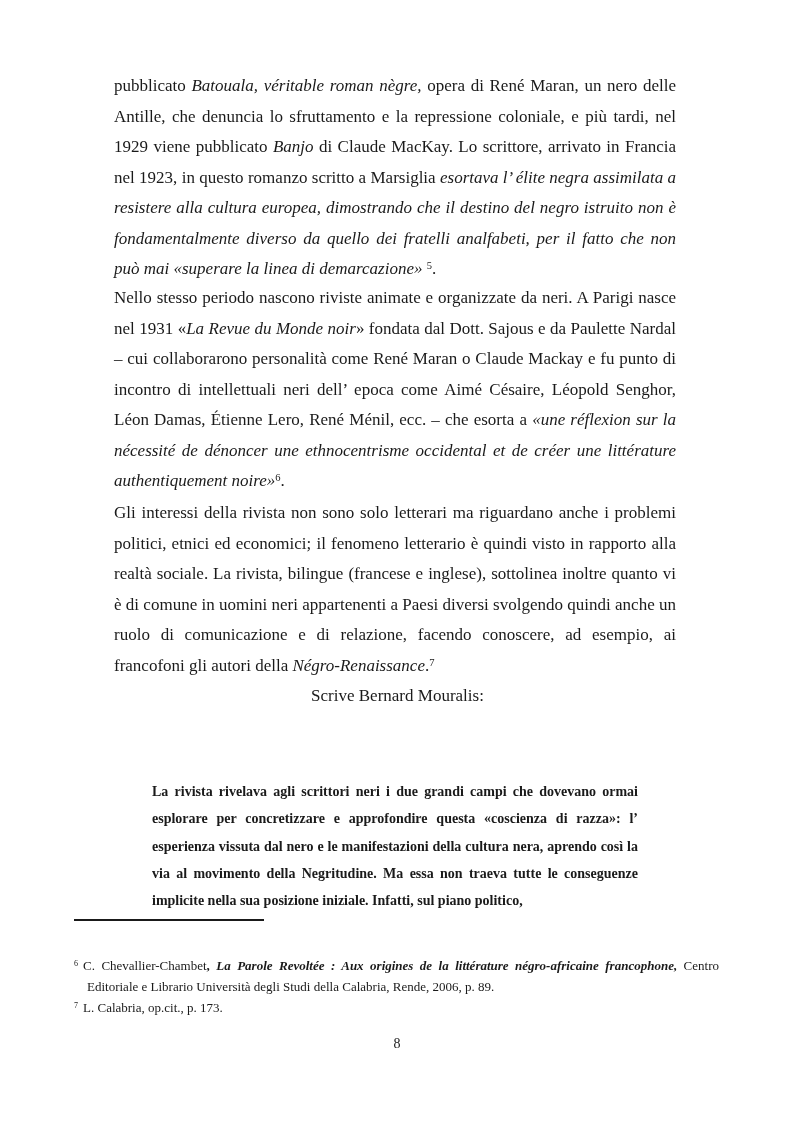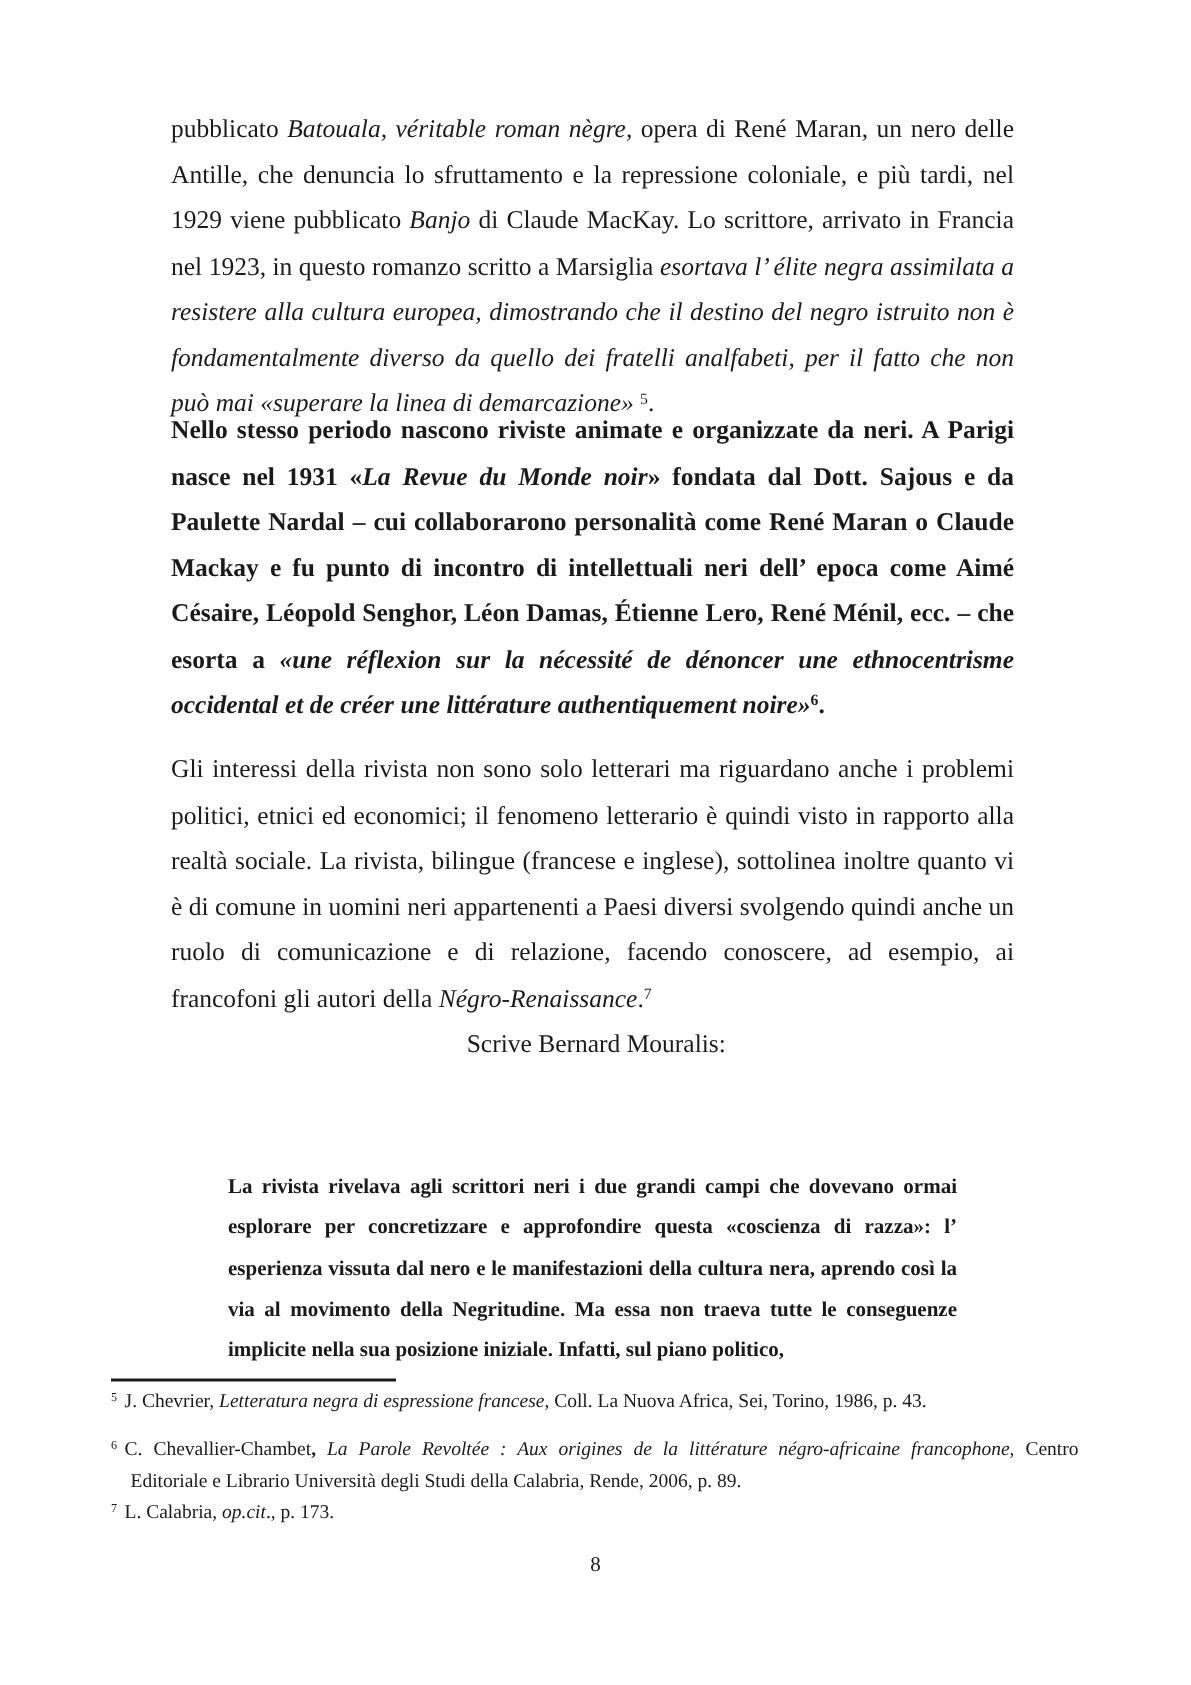--- a/index.html
+++ b/index.html
@@ -15,21 +15,21 @@
   }
   .para {
     position: absolute;
     left: 114px;
     width: 562px;
     font-size: 17px;
     line-height: 30.5px;
     text-align: justify;
   }
   #p1 { top: 71px; }
-  #p2 { top: 272px; font-weight: bold; }
+  #p2 { top: 283px; }
   #p3 { top: 498px; }
   #scrive { top: 681px; text-indent: 5px; text-align: center; }
   .quote {
     position: absolute;
     left: 152px;
     top: 778px;
     width: 486px;
     font-size: 14px;
     line-height: 27.3px;
     text-align: justify;
@@ -83,27 +83,24 @@
   <div class="para" id="p2"><span>Nello stesso periodo nascono riviste animate e organizzate da neri. A Parigi nasce nel 1931 «</span><span style="font-style: italic;">La Revue du Monde noir</span><span>» fondata dal Dott. Sajous e da Paulette Nardal – cui collaborarono personalità come René Maran o Claude Mackay e fu punto di incontro di intellettuali neri dell’ epoca come Aimé Césaire, Léopold Senghor, Léon Damas, Étienne Lero, René Ménil, ecc. – che esorta a </span><span style="font-style: italic;">«une réflexion sur la nécessité de dénoncer une ethnocentrisme occidental et de créer une littérature authentiquement noire»</span><sup>6</sup><span>.</span></div>
 
   <div class="para" id="p3"><span>Gli interessi della rivista non sono solo letterari ma riguardano anche i problemi politici, etnici ed economici; il fenomeno letterario è quindi visto in rapporto alla realtà sociale. La rivista, bilingue (francese e inglese), sottolinea inoltre quanto vi è di comune in uomini neri appartenenti a Paesi diversi svolgendo quindi anche un ruolo di comunicazione e di relazione, facendo conoscere, ad esempio, ai francofoni gli autori della </span><span style="font-style: italic;">Négro-Renaissance</span><span>.</span><sup>7</sup></div>
 
   <div class="para" id="scrive"><span>Scrive Bernard Mouralis:</span></div>
 
   <div class="quote"><span>La rivista rivelava agli scrittori neri i due grandi campi che dovevano ormai esplorare per concretizzare e approfondire questa «coscienza di razza»: l’ esperienza vissuta dal nero e le manifestazioni della cultura nera, aprendo così la via al movimento della Negritudine. Ma essa non traeva tutte le conseguenze implicite nella sua posizione iniziale. Infatti, sul piano politico,</span></div>
 
   <div class="fn-rule"></div>
 
-  <div class="footnote" id="fn5">
-    <sup class="fn-marker">5</sup><span><span>J. Chevrier, </span><span style="font-style: italic;">Letteratura negra di espressione francese</span><span>, Coll. La Nuova Africa, Sei, Torino, 1986, p. 43.</span></span>
-  </div>
 
   <div class="footnote" id="fn6">
-    <sup class="fn-marker">6</sup><span><span>C. Chevallier-Chambet</span><span style="font-weight: bold;">,</span><span> </span><span style="font-style: italic;">La Parole Revoltée : Aux origines de la littérature négro-africaine francophone,</span><span> Centro Editoriale e Librario Università degli Studi della Calabria, Rende, 2006, p. 89.</span></span>
+    <sup class="fn-marker">6</sup><span><span>C. Chevallier-Chambet</span><span style="font-weight: bold;">,</span><span> </span><span style="font-style: italic; font-weight: bold;">La Parole Revoltée : Aux origines de la littérature négro-africaine francophone,</span><span> Centro Editoriale e Librario Università degli Studi della Calabria, Rende, 2006, p. 89.</span></span>
   </div>
 
   <div class="footnote" id="fn7">
-    <sup class="fn-marker">7</sup><span><span>L. Calabria, </span><span style="font-style: italic;">op.cit</span><span>., p. 173.</span></span>
+    <sup class="fn-marker">7</sup><span><span>L. Calabria, </span><span style="">op.cit</span><span>., p. 173.</span></span>
   </div>
 
   <div class="page-number">8</div>
 
 </div>
 
 </body></html>

